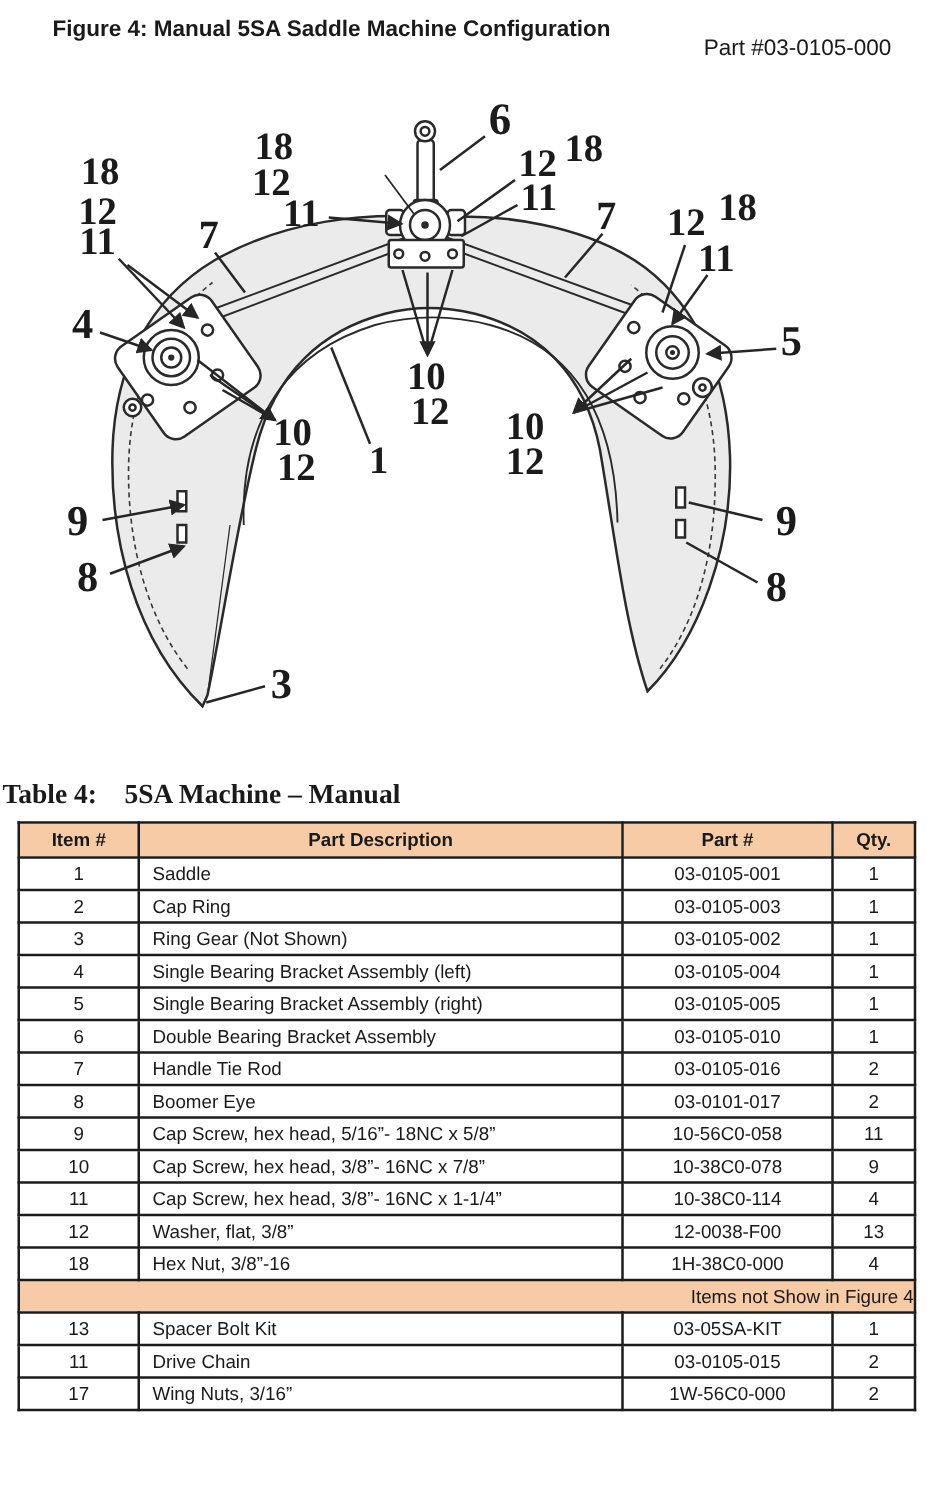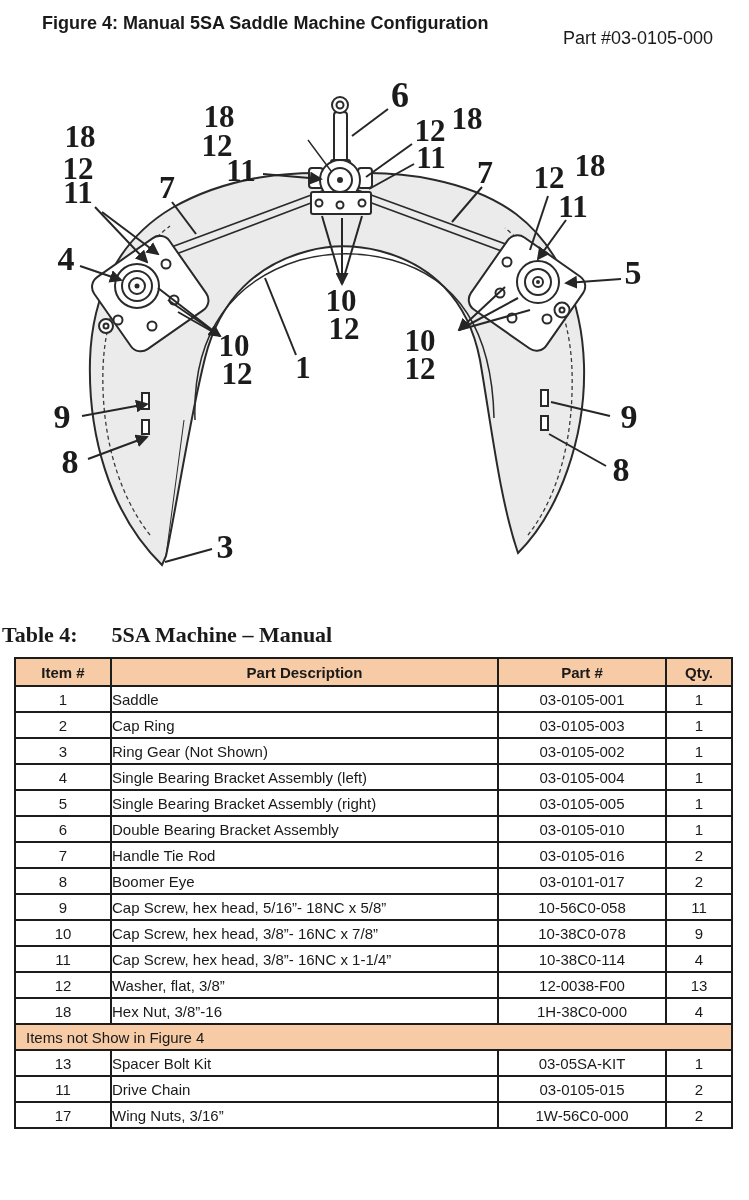--- a/index.html
+++ b/index.html
@@ -16,29 +16,29 @@
   .saddle{fill:#ebebeb;stroke:#2a2a2a;stroke-width:2;}
   .part{fill:#ffffff;stroke:#2a2a2a;stroke-width:2;}
   .ln{stroke:#2a2a2a;fill:none;}
   .dash{stroke:#3a3a3a;stroke-width:1.3;fill:none;stroke-dasharray:4 3;}
   .leader{stroke:#262626;stroke-width:2;fill:none;}
   .thin{stroke-width:1.4;}
   .callout{font-family:"Liberation Serif",serif;font-weight:700;fill:#1b1b1b;}
 
   
   .table-title{position:absolute;top:622px;left:2px;font-family:"Liberation Serif",serif;font-weight:700;font-size:22px;white-space:nowrap;}
-  .tt-label{margin-right:34px;}
+  .tt-label{margin-right:22px;}
 
   
   table.parts{position:absolute;top:657px;left:14px;width:717px;border-collapse:collapse;table-layout:fixed;font-size:15px;}
   .parts th,.parts td{border:2px solid #1c1c1c;overflow:hidden;white-space:nowrap;padding:0;}
   .parts th{background:#f6cba6;height:26px;font-weight:700;text-align:center;}
   .parts td{height:24px;text-align:center;background:#fff;}
-  .parts td.c-desc{text-align:left;padding-left:0;}
-  .parts tr.section-row td{background:#f6cba6;text-align:left;padding-left:10px;font-weight:400;}
+  .parts td.c-desc{text-align:left;padding-left:10px;}
+  .parts tr.section-row td{background:#f6cba6;text-align:right;padding-left:10px;font-weight:400;}
 </style>
 </head>
 <body>
 
 <div class="page">
 
   <div class="fig-header">
     <span class="fig-title">Figure 4: Manual 5SA Saddle Machine Configuration</span>
     <span class="part-no">Part #03-0105-000</span>
   </div>

